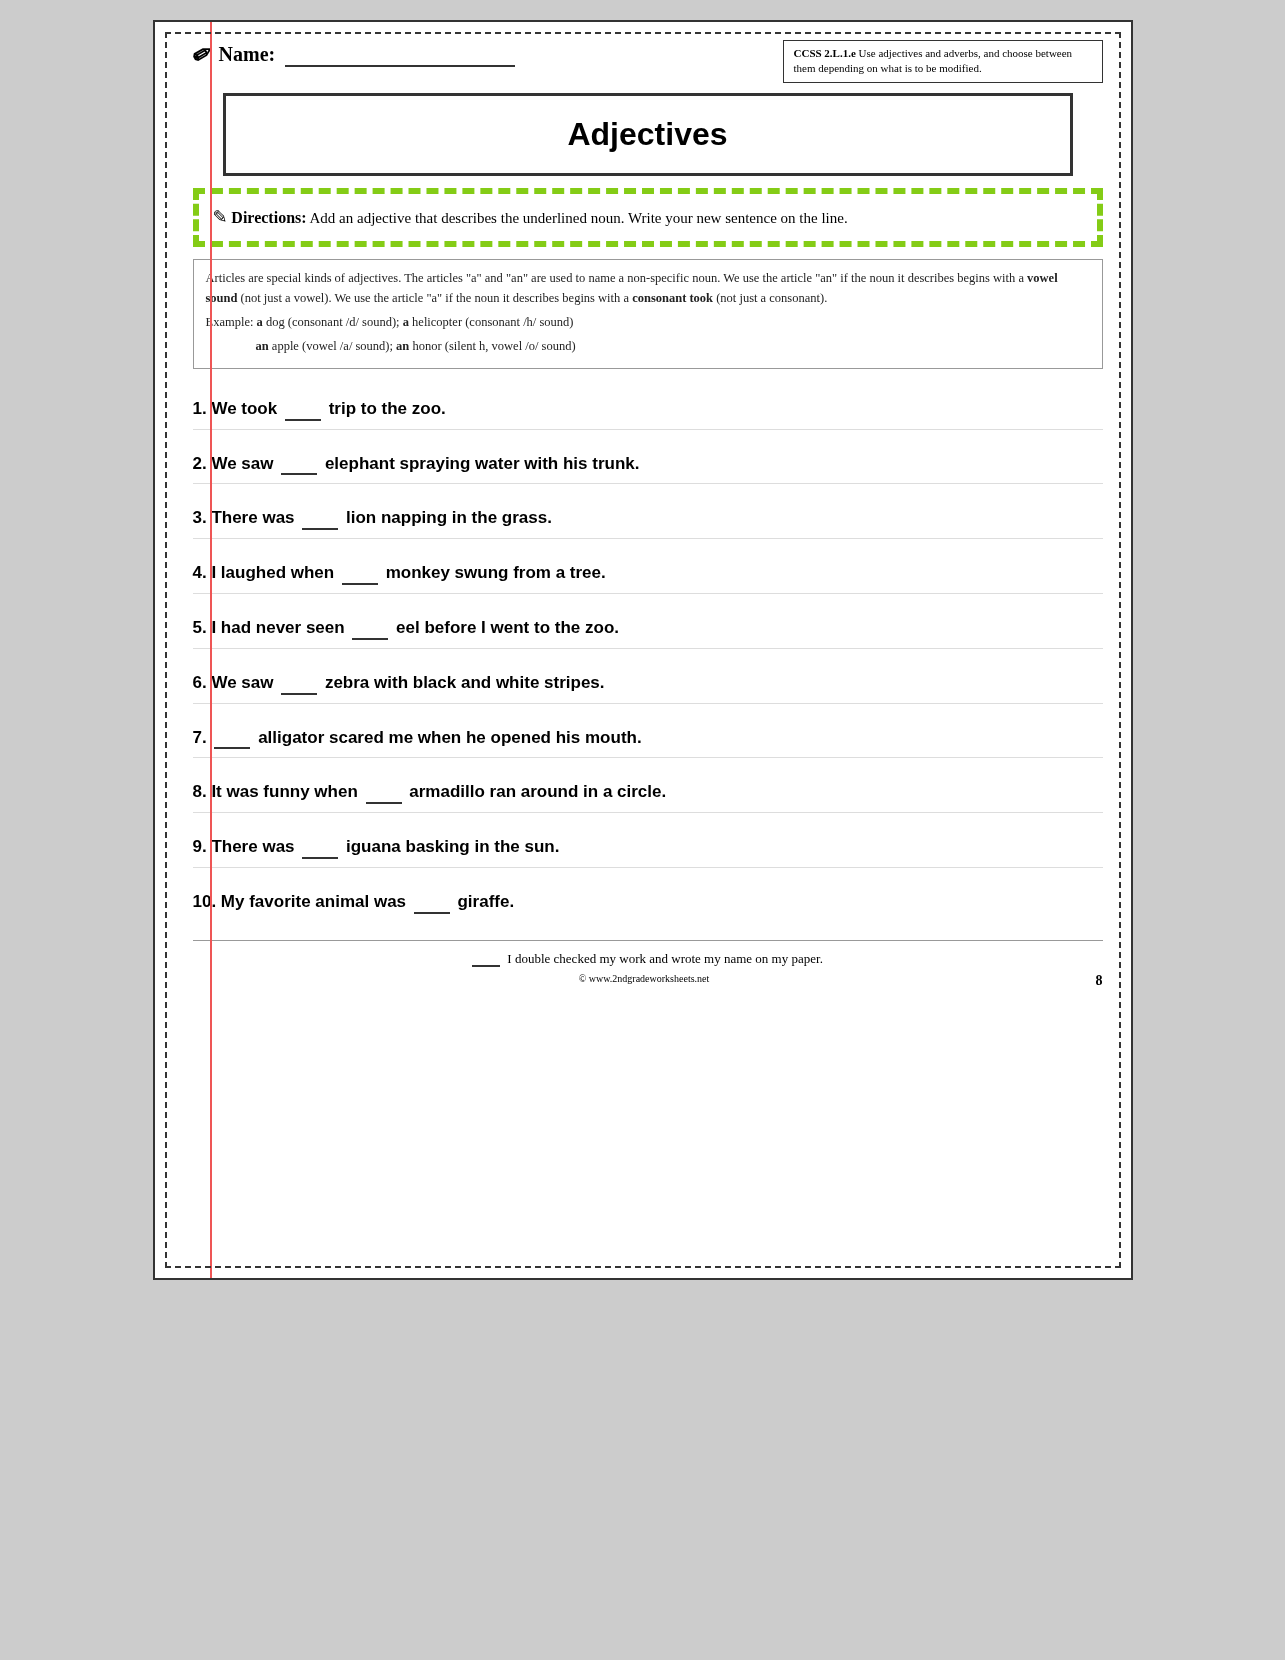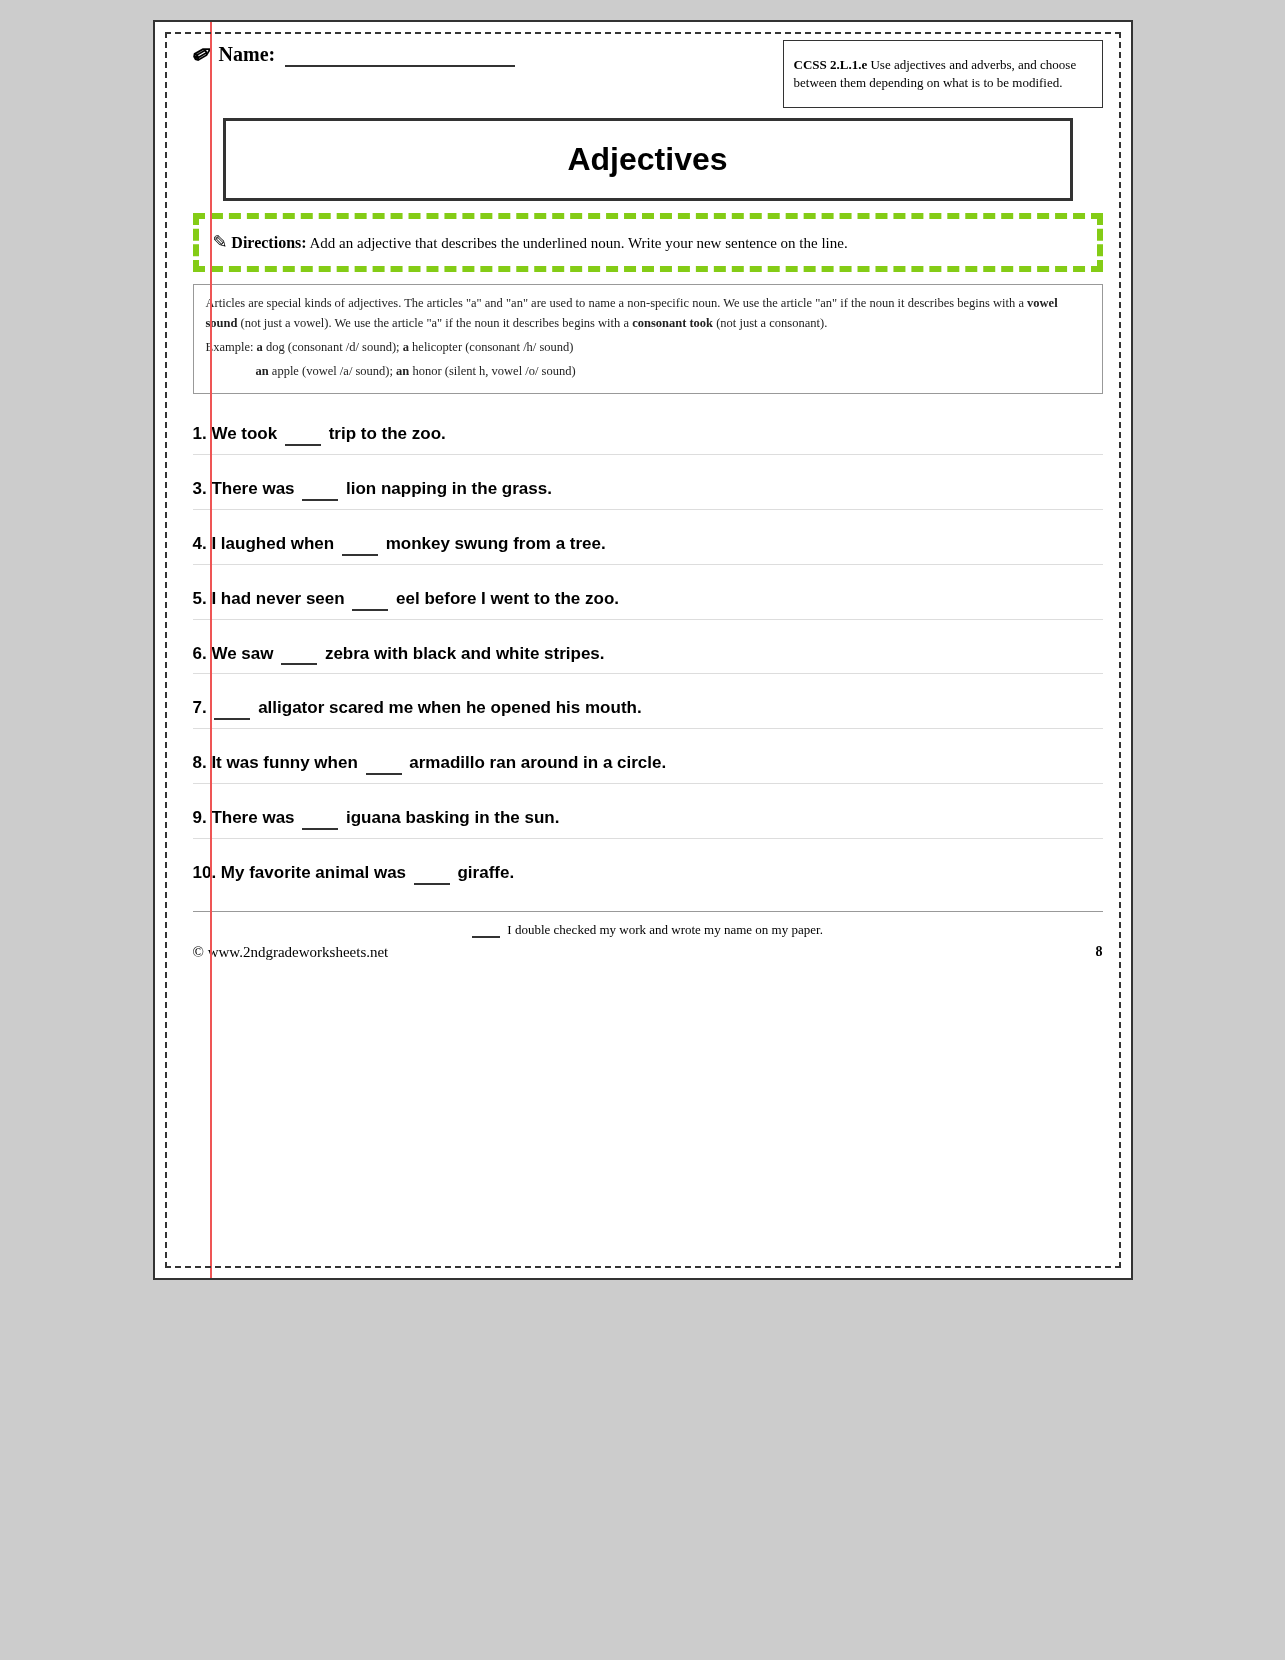--- a/index.html
+++ b/index.html
@@ -59,22 +59,22 @@
       font-weight: bold;
     }
     .name-line {
       display: inline-block;
       width: 230px;
       border-bottom: 2px solid #333;
       margin-left: 4px;
     }
     .standard-box {
       border: 1px solid #333;
-      padding: 15px 10px;
-      font-size: 13px;
+      padding: 5px 10px;
+      font-size: 11px;
       max-width: 320px;
       line-height: 1.4;
     }
     .standard-box .bold {
       font-weight: bold;
     }
     
     .title-box {
       border: 3px solid #333;
       text-align: center;
@@ -221,20 +221,23 @@
         <span class="an-bold">an</span> apple (vowel /a/ sound); <span class="an-bold">an</span> honor (silent h, vowel /o/ sound)
       </p>
     </div>
 
     <div class="questions">
 
       <div class="question">
         <span>1.  We took </span><span class="blank">&nbsp;</span><span> trip to the zoo.</span>
       </div>
 
+      <div class="question">
+        <span>2.  We saw </span><span class="blank">&nbsp;</span><span> elephant spraying water with his trunk.</span>
+      </div>
 
       <div class="question">
         <span>3.  There was </span><span class="blank">&nbsp;</span><span> lion napping in the grass.</span>
       </div>
 
       <div class="question">
         <span>4.  I laughed when </span><span class="blank">&nbsp;</span><span> monkey swung from a tree.</span>
       </div>
 
       <div class="question">
@@ -263,18 +266,18 @@
 
     </div>
 
     <div class="footer">
       <div class="footer-left">
         <span class="checkbox-blank">&nbsp;</span>
         <span>I double checked my work and wrote my name on my  paper.</span>
       </div>
     </div>
     <div style="display:flex; justify-content:space-between; margin-top:6px; padding-bottom:10px;">
-      <span style="font-size:15px; text-align:left; flex:1;">© www.2ndgradeworksheets.net</span>
+      <span style="font-size:10px; text-align:center; flex:1;">© www.2ndgradeworksheets.net</span>
       <span style="font-size:14px; font-weight:bold;">8</span>
     </div>
 
   </div>
 </div>
 
 </body></html>

